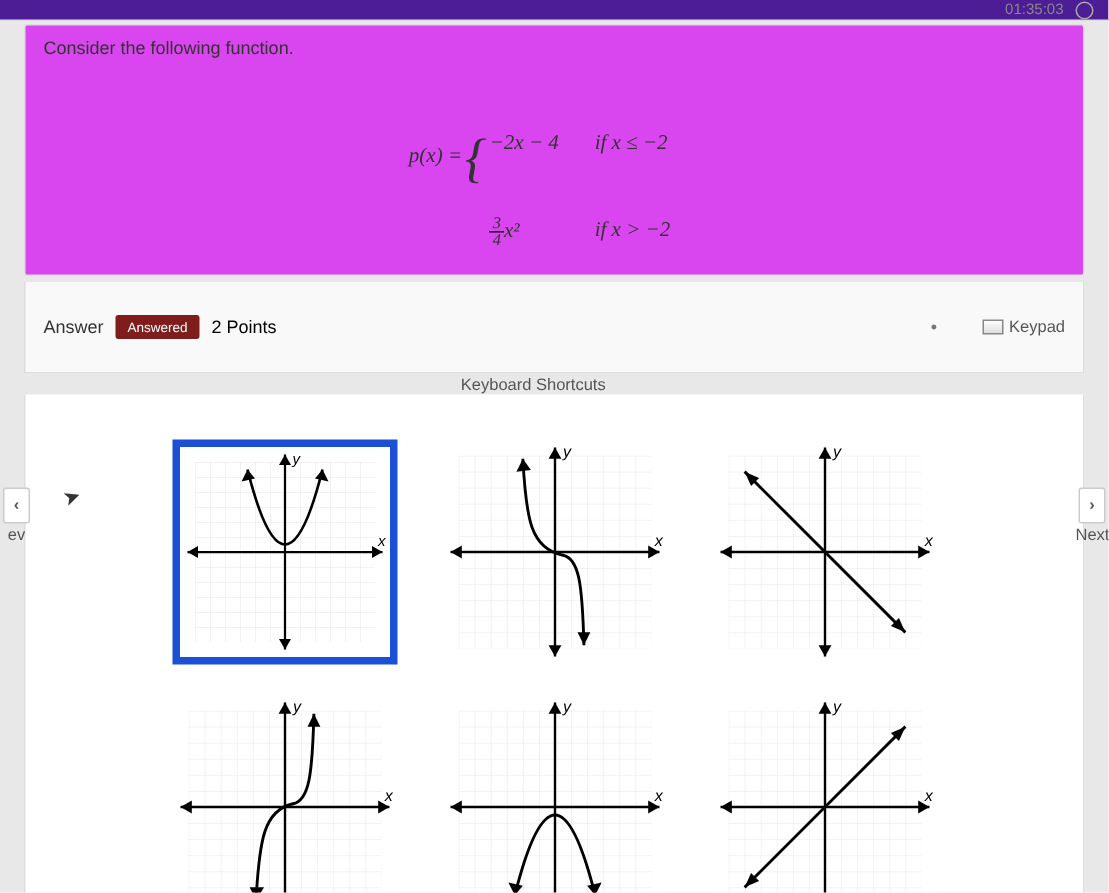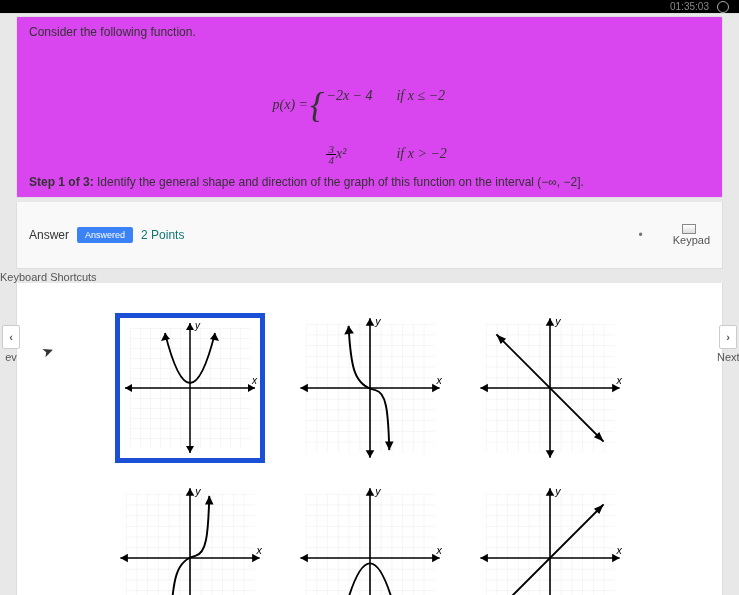--- a/index.html
+++ b/index.html
@@ -11,21 +11,21 @@
       overflow: hidden;
       position: relative;
       font-size: 12px;
       color: #333;
     }
     .topbar {
       display: flex;
       justify-content: flex-end;
       align-items: center;
       padding: 2px 10px;
-      background: #000000;
+      background: #4c1d95;
       border-bottom: 1px solid #ddd;
       height: 14px;
       font-size: 10px;
       color: #888;
     }
     .refresh-icon {
       margin-left: 8px;
       width: 12px; height: 12px;
       border: 1px solid #aaa;
       border-radius: 50%;
@@ -72,42 +72,42 @@
       background: #f9f9f9;
       margin: 0 16px;
       border: 1px solid #ddd;
       border-top: none;
       padding: 22px 12px;
       display: flex;
       align-items: center;
       font-size: 12px;
     }
     .answered-badge {
-      background: #3b82f6;
+      background: #7f1d1d;
       color: #fff;
       font-size: 9px;
       padding: 3px 8px;
       border-radius: 2px;
       margin: 0 8px;
     }
-    .points { color: #0f766e; }
+    .points { color: #000000; }
     .spacer { flex: 1; }
     .dot { color: #777; margin-right: 30px;}
     .keypad-btn {
       display: flex; align-items: center;
-      color: #555; font-size: 11px; flex-direction: column;
+      color: #555; font-size: 11px;
     }
     .keypad-btn .ki {
       width: 14px; height: 10px;
       border: 1px solid #888;
       margin-right: 4px;
       background: linear-gradient(#fff,#ddd);
     }
     .shortcuts {
-      text-align: left;
+      text-align: center;
       margin: 2px 28px 0 0;
       font-size: 11px;
       color: #555;
     }
     .graphs-area {
       background: #fff;
       margin: 0 16px 6px 16px;
       border: 1px solid #ddd;
       border-top: none;
       padding: 30px 0 10px 0;
@@ -184,23 +184,20 @@
         <span class="case-left">
           <span class="frac">
               <span class="num">3</span>
               <span class="den">4</span>
             </span><span>x²</span>
         </span>
         <span class="case-right">if x &gt; −2</span>
       </span>
     </span>
   </div>
-  <div class="step">
-    <b>Step 1 of 3:</b><span> Identify the general shape and direction of the graph of this function on the interval (−∞, −2].</span>
-  </div>
 </div>
 
 <div class="answer-bar">
   <span>Answer</span>
   <span class="answered-badge">Answered</span>
   <span class="points">2 Points</span>
   <span class="spacer"></span>
   <span class="dot">•</span>
   <span class="keypad-btn">
     <span class="ki"></span>

